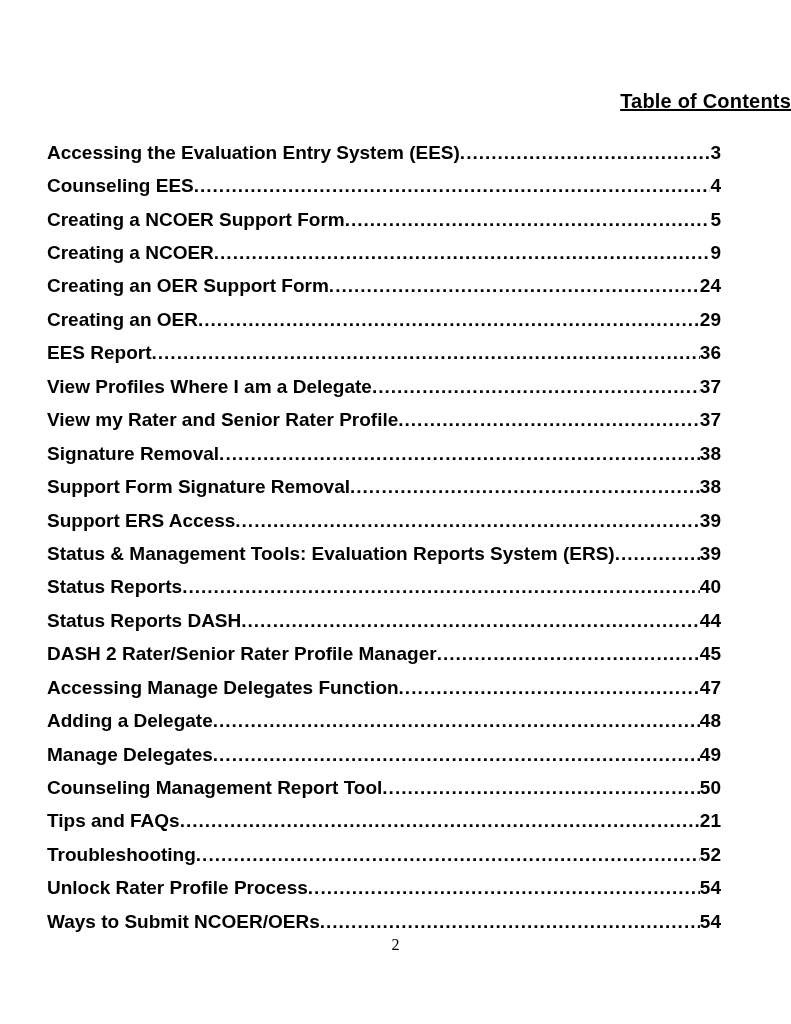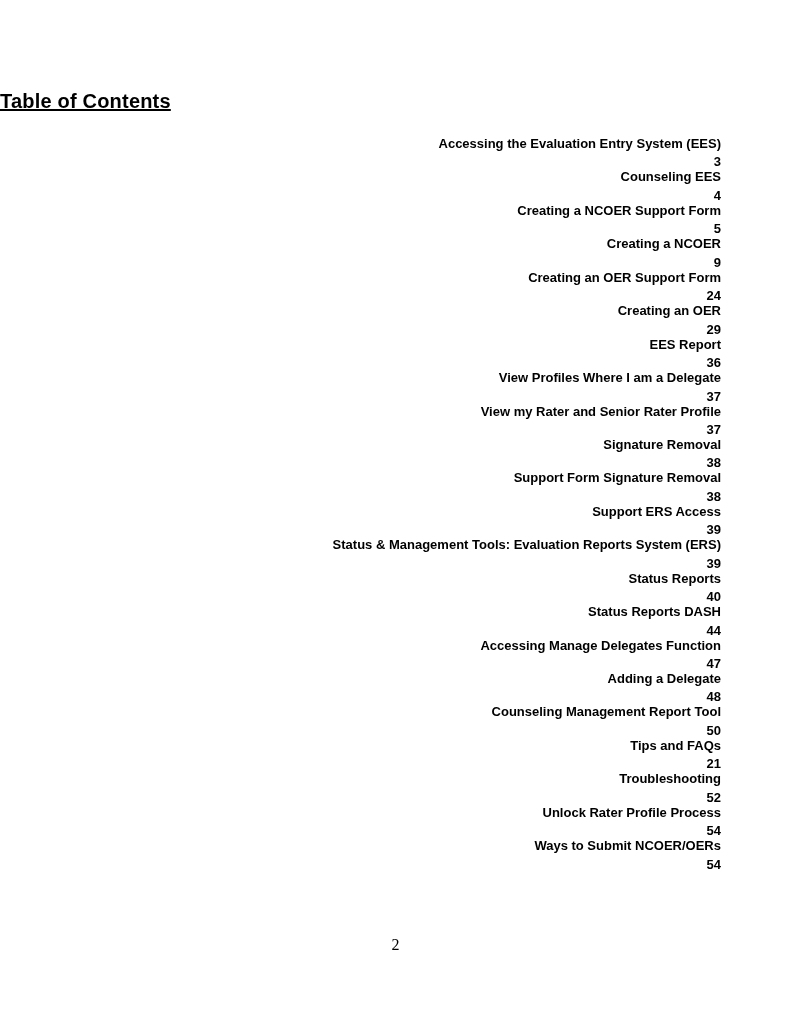--- a/index.html
+++ b/index.html
@@ -12,37 +12,36 @@
     width: 791px;
     height: 1024px;
     background: #ffffff;
     font-family: "Liberation Sans", sans-serif;
     color: #000000;
     overflow: hidden;
   }
   .title {
     margin: 0;
     padding-top: 90px;
-    text-align: left;
+    text-align: right;
     font-size: 20px;
     font-weight: bold;
     text-decoration: underline;
     letter-spacing: 0.2px;
   }
   .toc {
     margin: 23px 70px 0 47px;
   }
   .toc-row {
     display: flex;
-    align-items: flex-end;
+    align-items: center;
     height: 33.45px;
-    font-size: 13px;
+    font-size: 19px;
     font-weight: bold;
     cursor: pointer;
-    flex-direction: column;
   }
   .toc-label {
     white-space: nowrap;
     flex: 0 0 auto;
   }
   .toc-leader {
     flex: 1 1 auto;
     overflow: hidden;
     white-space: nowrap;
     min-width: 0;
@@ -157,33 +156,43 @@
     <span class="toc-leader"></span>
     <span class="toc-page">40</span>
   </div>
 
   <div class="toc-row">
     <span class="toc-label">Status Reports DASH</span>
     <span class="toc-leader"></span>
     <span class="toc-page">44</span>
   </div>
 
+  <div class="toc-row">
+    <span class="toc-label">DASH 2 Rater/Senior Rater Profile Manager</span>
+    <span class="toc-leader"></span>
+    <span class="toc-page">45</span>
+  </div>
 
   <div class="toc-row">
     <span class="toc-label">Accessing Manage Delegates Function</span>
     <span class="toc-leader"></span>
     <span class="toc-page">47</span>
   </div>
 
   <div class="toc-row">
     <span class="toc-label">Adding a Delegate</span>
     <span class="toc-leader"></span>
     <span class="toc-page">48</span>
   </div>
 
+  <div class="toc-row">
+    <span class="toc-label">Manage Delegates</span>
+    <span class="toc-leader"></span>
+    <span class="toc-page">49</span>
+  </div>
 
   <div class="toc-row">
     <span class="toc-label">Counseling Management Report Tool</span>
     <span class="toc-leader"></span>
     <span class="toc-page">50</span>
   </div>
 
   <div class="toc-row">
     <span class="toc-label">Tips and FAQs</span>
     <span class="toc-leader"></span>

